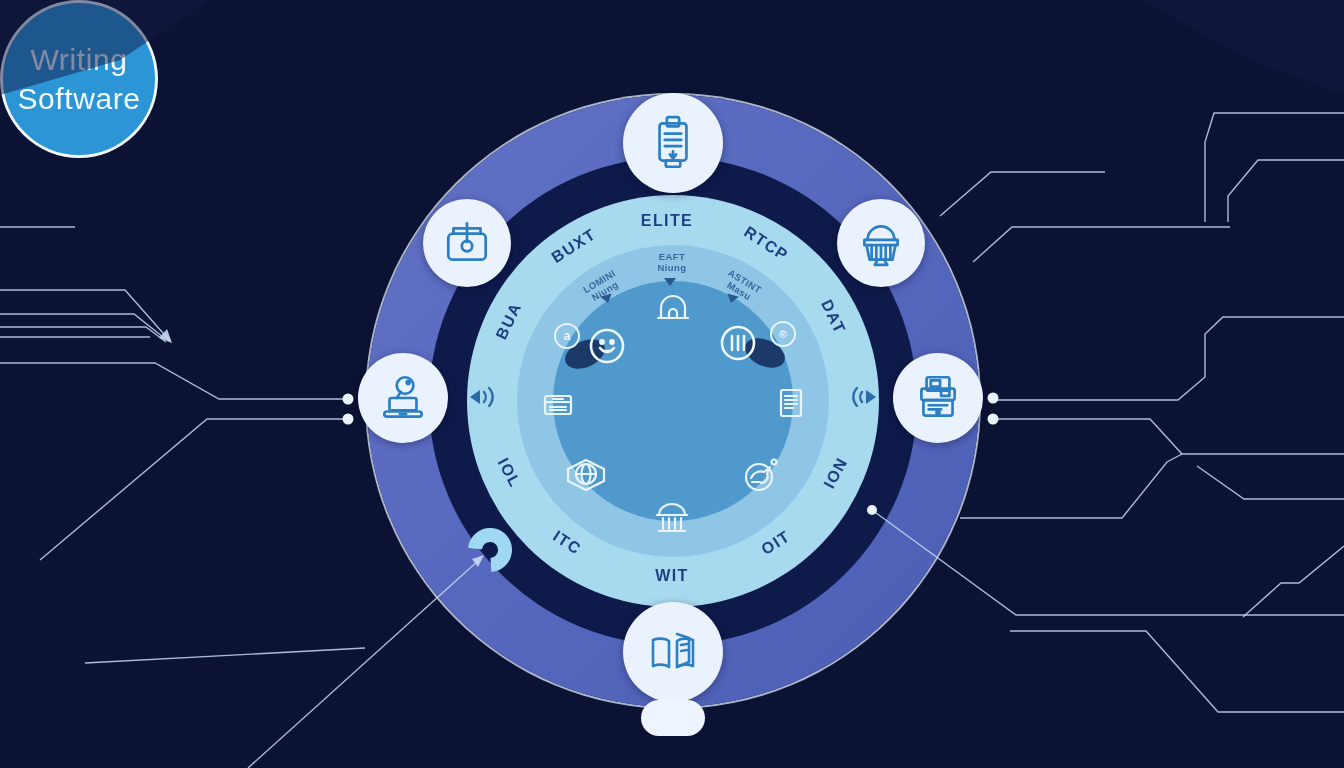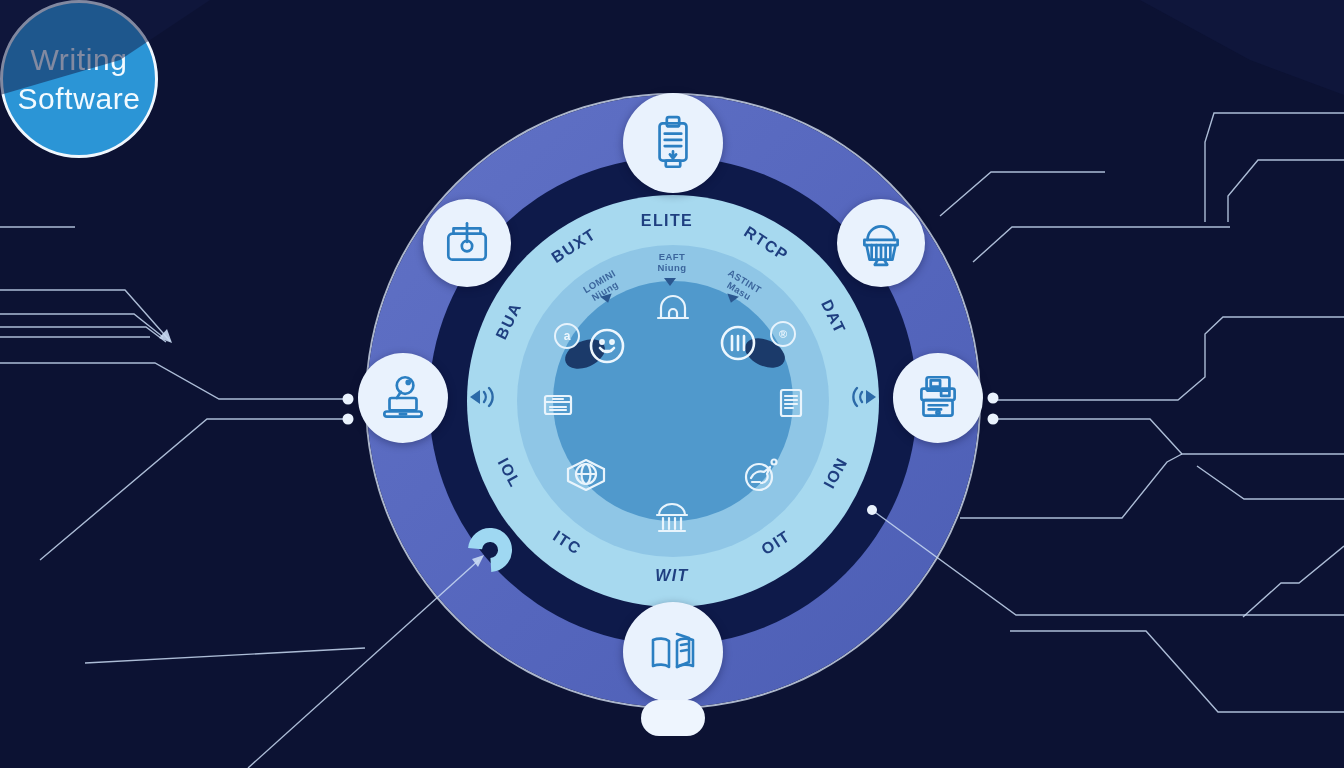--- a/index.html
+++ b/index.html
@@ -64,21 +64,21 @@
 
   <div class="rlabel" style="left:667px;top:221px;transform:translate(-50%,-50%);">ELITE</div>
   <div class="rlabel" style="left:574px;top:246px;transform:translate(-50%,-50%) rotate(-33deg);">BUXT</div>
   <div class="rlabel" style="left:766px;top:244px;transform:translate(-50%,-50%) rotate(33deg);">RTCP</div>
   <div class="rlabel" style="left:509px;top:321px;transform:translate(-50%,-50%) rotate(-64deg);">BUA</div>
   <div class="rlabel" style="left:833px;top:317px;transform:translate(-50%,-50%) rotate(64deg);">DAT</div>
   <div class="rlabel" style="left:509px;top:473px;transform:translate(-50%,-50%) rotate(62deg);">IOL</div>
   <div class="rlabel" style="left:836px;top:473px;transform:translate(-50%,-50%) rotate(-62deg);">ION</div>
   <div class="rlabel" style="left:567px;top:543px;transform:translate(-50%,-50%) rotate(33deg);">ITC</div>
   <div class="rlabel" style="left:776px;top:543px;transform:translate(-50%,-50%) rotate(-33deg);">OIT</div>
-  <div class="rlabel" style="left:672px;top:576px;transform:translate(-50%,-50%);font-style:italic;">WIT</div>
+  <div class="rlabel" style="left:672px;top:576px;transform:translate(-50%,-50%);">WIT</div>
 
   <div class="mlabel" style="left:672px;top:262px;transform:translate(-50%,-50%);">
     <span>EAFT</span><br>
     <span>Niung</span>
   </div>
   <div class="mlabel" style="left:602px;top:286px;transform:translate(-50%,-50%) rotate(-31deg);">
     <span>LOMINI</span><br>
     <span>Niung</span>
   </div>
   <div class="mlabel" style="left:742px;top:286px;transform:translate(-50%,-50%) rotate(31deg);">

